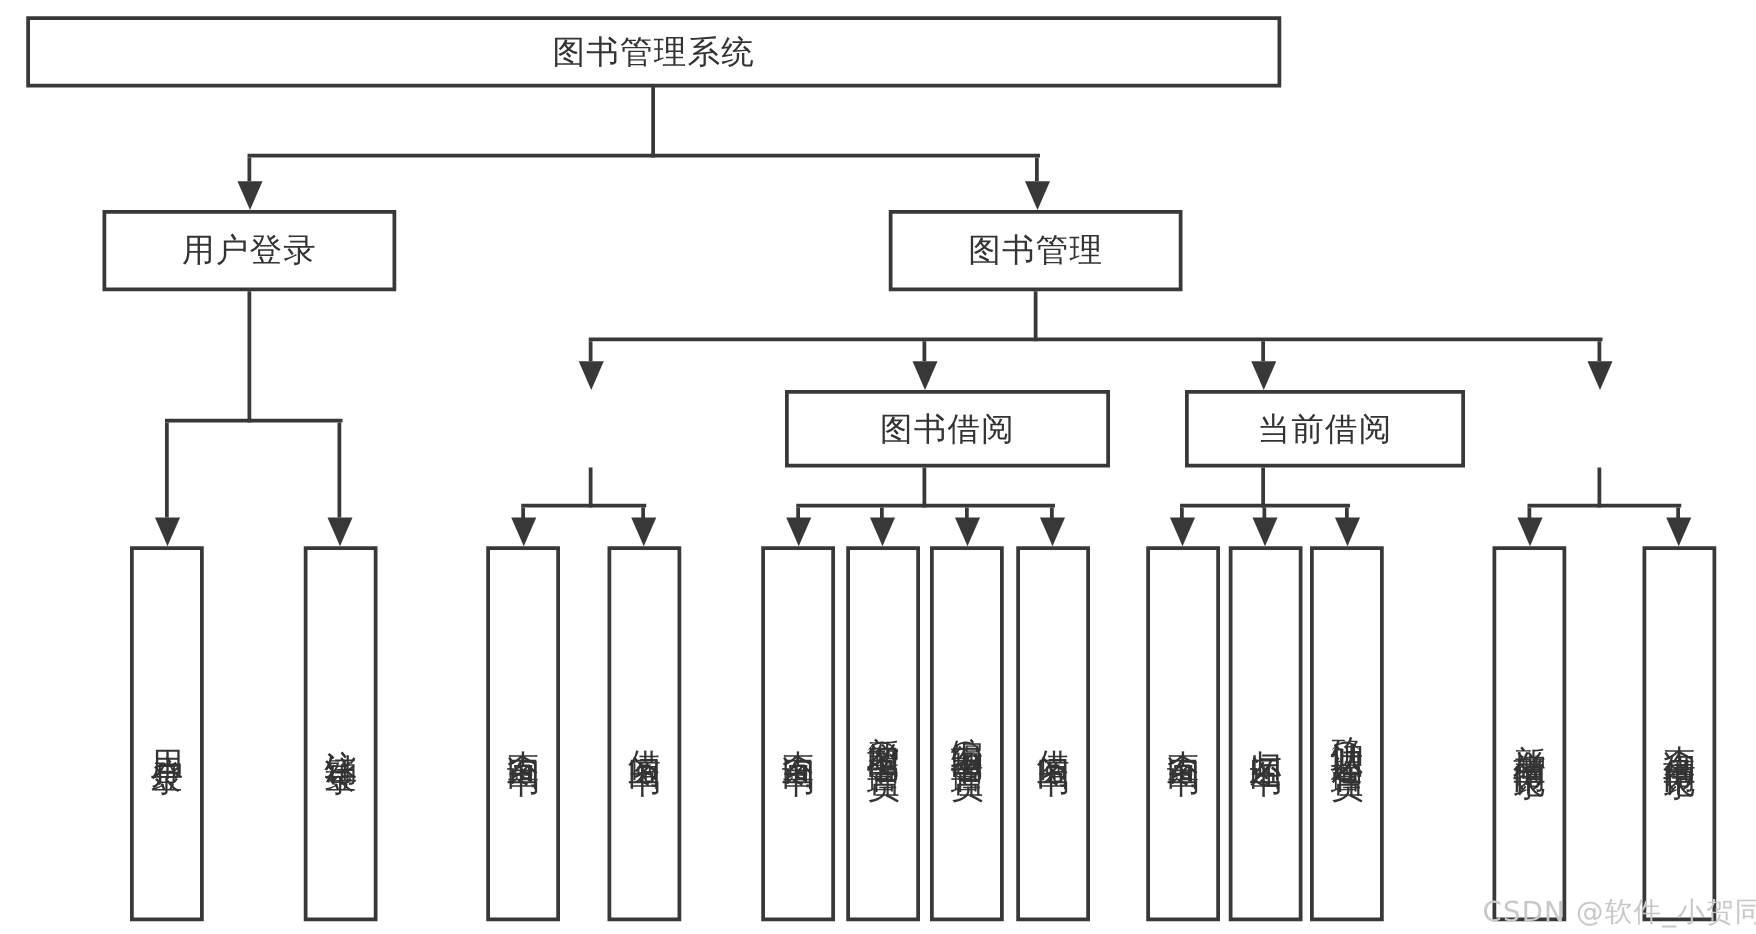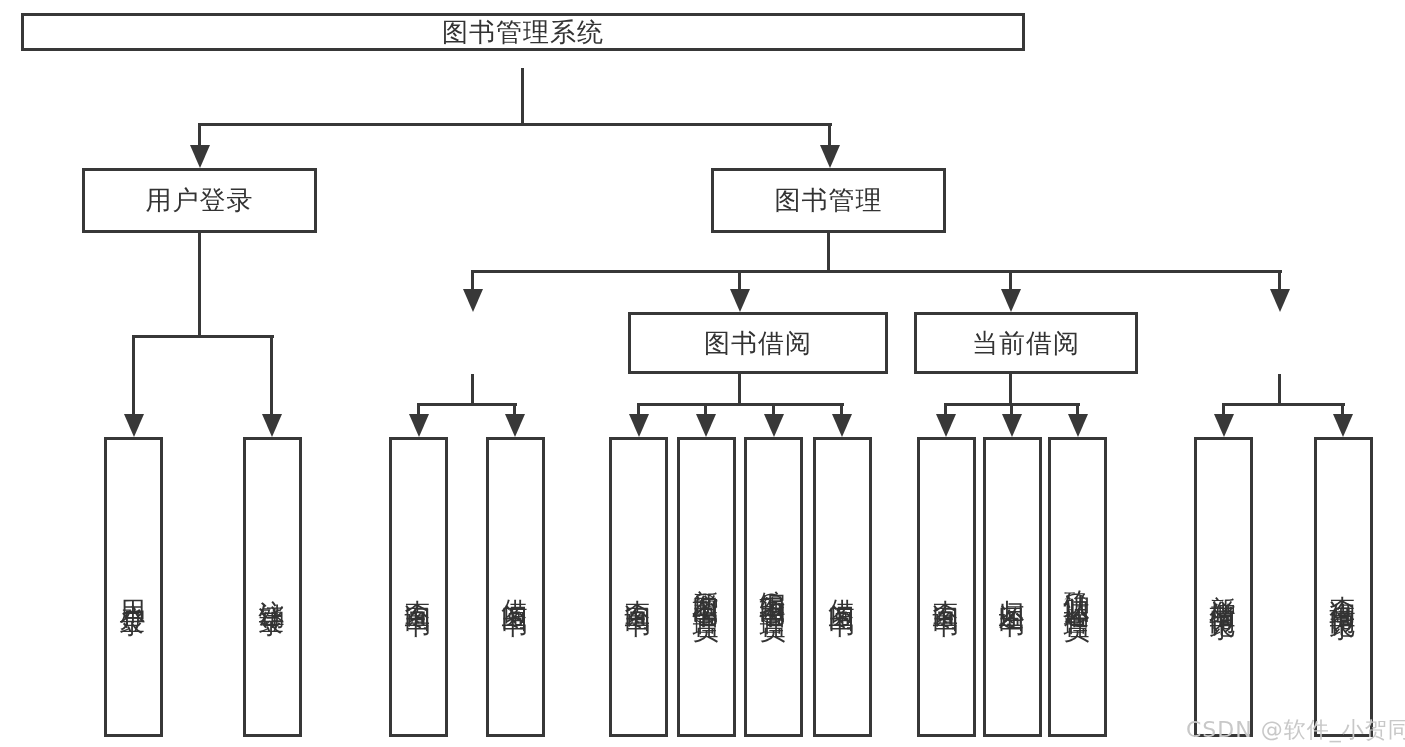--- a/index.html
+++ b/index.html
@@ -15,21 +15,21 @@
   .ar{position:absolute;width:0;height:0;border-left:10px solid transparent;
     border-right:10px solid transparent;border-top:23px solid var(--line,#383838)}
   .wm{position:absolute;font-size:22px;color:var(--watermark,#c8c8c8);letter-spacing:1px;
     z-index:5;white-space:nowrap}
 </style>
 </head>
 <body>
 
 <div class="canvas">
 
-  <div class="b" style="left:21px;top:13px;width:1004px;height:38px">图书管理系统</div>
+  <div class="b" style="left:21px;top:13px;width:1004px;height:57px">图书管理系统</div>
 
   <div class="vl" style="left:521px;top:68px;width:3px;height:58px"></div>
   <div class="hl" style="left:198px;top:123px;width:634px;height:3px"></div>
   <div class="vl" style="left:198px;top:126px;width:3px;height:19px"></div>
   <div class="ar" style="left:190px;top:145px"></div>
   <div class="vl" style="left:828px;top:126px;width:3px;height:19px"></div>
   <div class="ar" style="left:820px;top:145px"></div>
 
   <div class="b" style="left:82px;top:168px;width:235px;height:65px">用户登录</div>
   <div class="b" style="left:711px;top:168px;width:235px;height:65px">图书管理</div>
@@ -46,21 +46,21 @@
   <div class="vl" style="left:471px;top:273px;width:3px;height:16px"></div>
   <div class="ar" style="left:463px;top:289px"></div>
   <div class="vl" style="left:738px;top:273px;width:3px;height:16px"></div>
   <div class="ar" style="left:730px;top:289px"></div>
   <div class="vl" style="left:1009px;top:273px;width:3px;height:16px"></div>
   <div class="ar" style="left:1001px;top:289px"></div>
   <div class="vl" style="left:1278px;top:273px;width:3px;height:16px"></div>
   <div class="ar" style="left:1270px;top:289px"></div>
 
   <div class="b" style="left:628px;top:312px;width:260px;height:62px">图书借阅</div>
-  <div class="b" style="left:914px;top:312px;width:224px;height:62px">当前借阅</div>
+  <div class="b" style="left:948px;top:312px;width:224px;height:62px">当前借阅</div>
 
   <div class="vl" style="left:471px;top:374px;width:3px;height:32px"></div>
   <div class="hl" style="left:417px;top:403px;width:100px;height:3px"></div>
   <div class="vl" style="left:417px;top:406px;width:3px;height:9px"></div>
   <div class="ar" style="left:409px;top:414px"></div>
   <div class="vl" style="left:513px;top:406px;width:3px;height:9px"></div>
   <div class="ar" style="left:505px;top:414px"></div>
 
   <div class="vl" style="left:738px;top:374px;width:3px;height:32px"></div>
   <div class="hl" style="left:637px;top:403px;width:207px;height:3px"></div>

